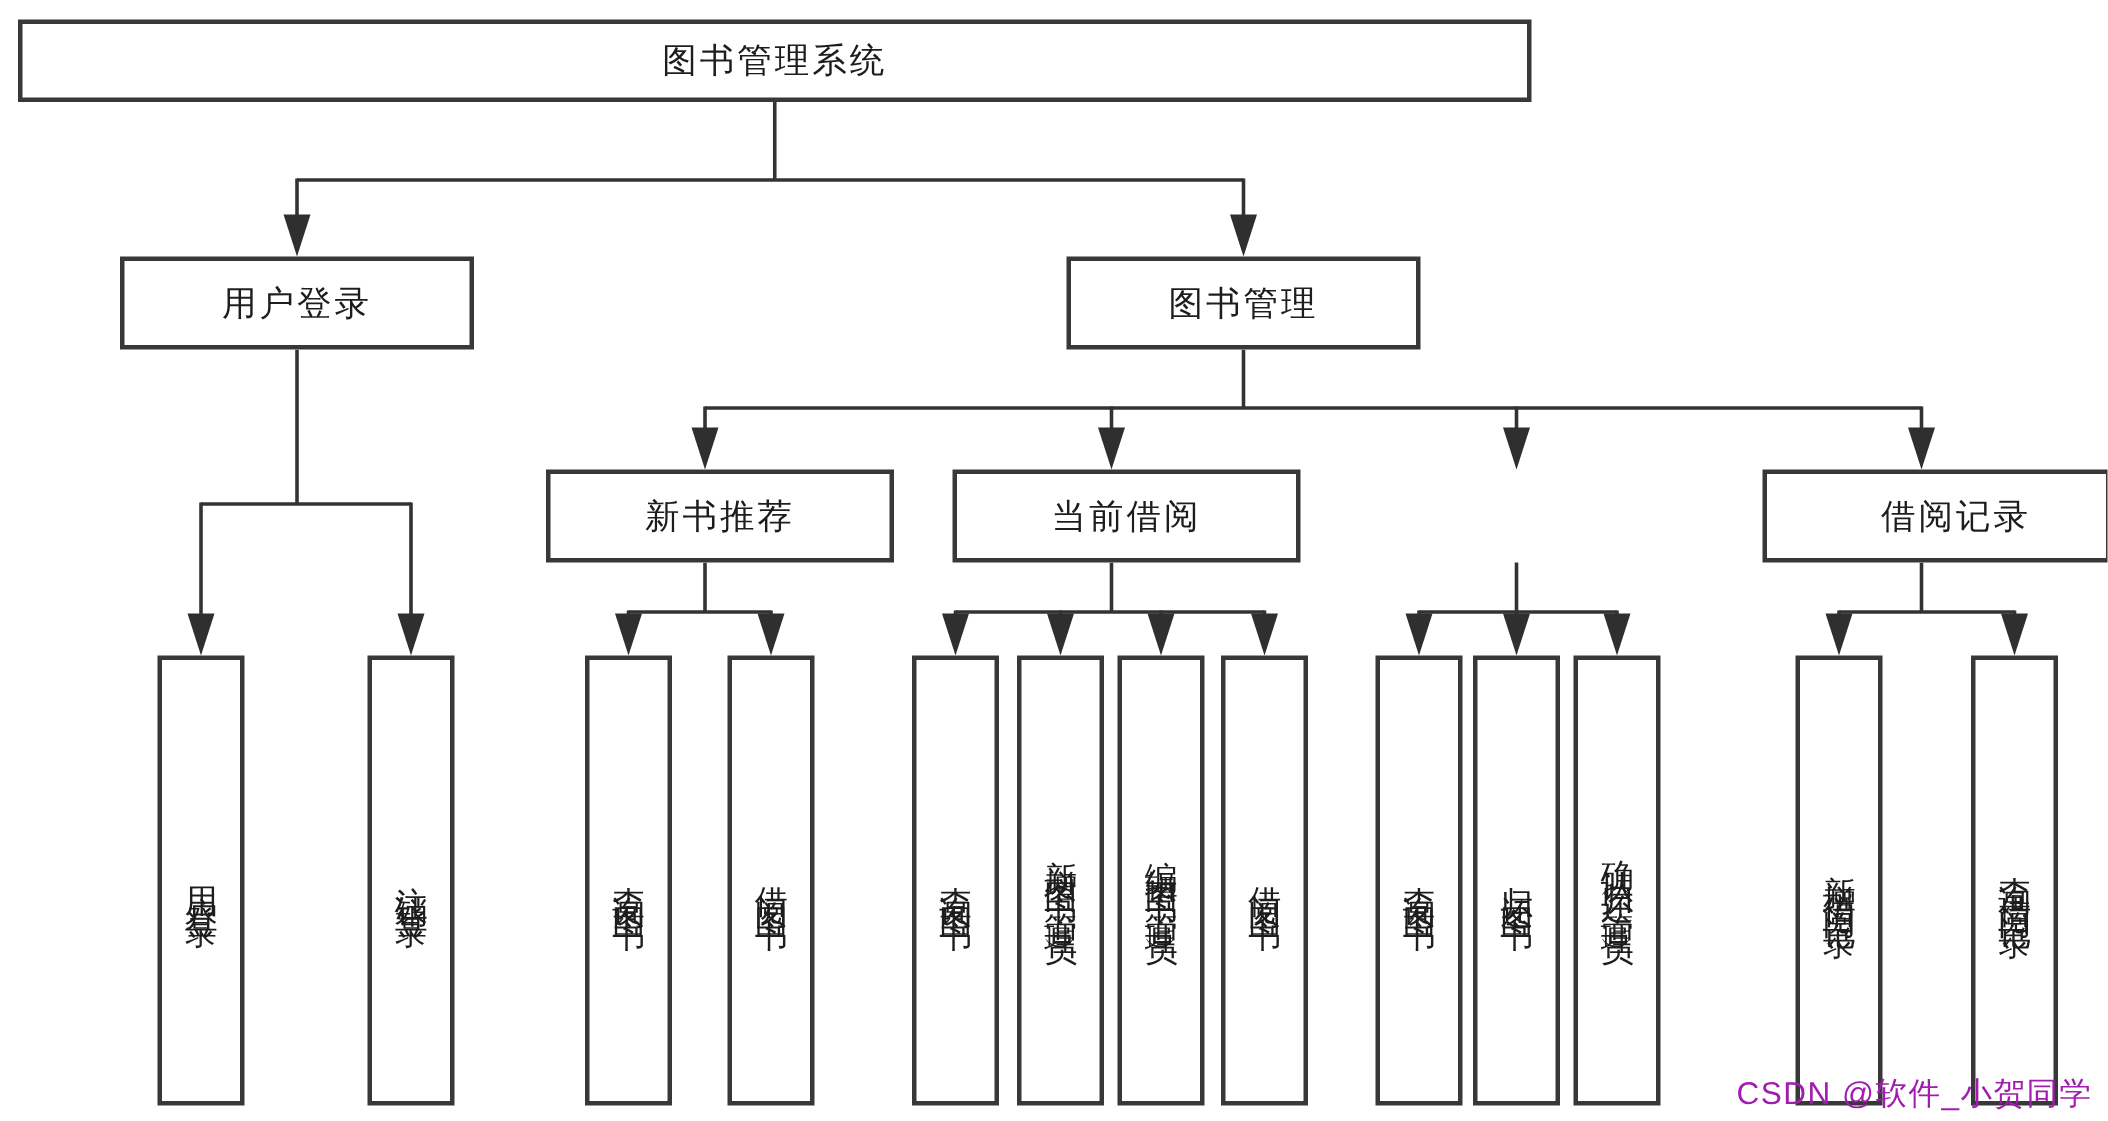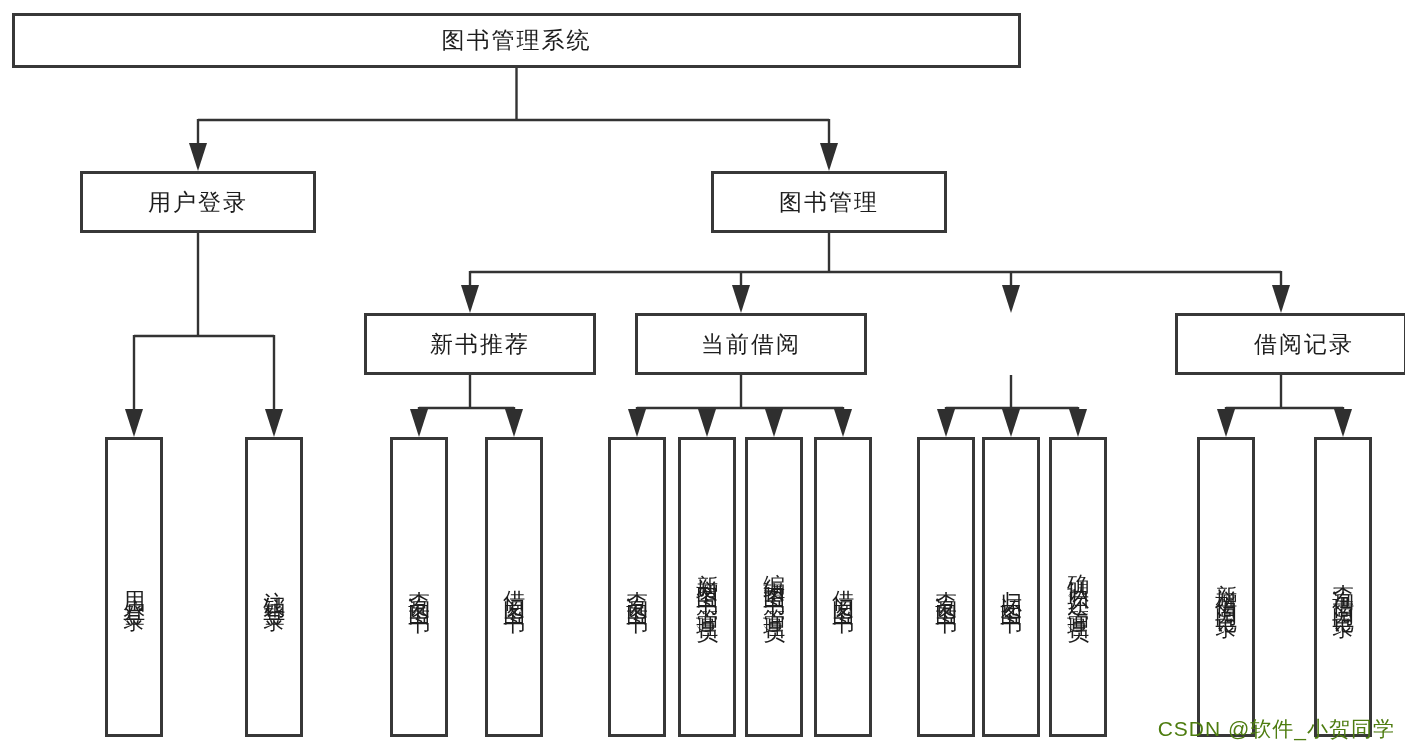--- a/index.html
+++ b/index.html
@@ -32,21 +32,21 @@
   .n-current-borrow{left:905px;}
   .n-borrow-record{left:1175px;padding-left:26px;}
   .leaf{top:437px;width:58px;height:300px;}
   .lf-a1{left:105px;} .lf-a2{left:245px;}
   .lf-b1{left:390px;} .lf-b2{left:485px;}
   .lf-c1{left:608px;} .lf-c2{left:678px;} .lf-c3{left:745px;} .lf-c4{left:814px;}
   .lf-d1{left:917px;} .lf-d2{left:982px;} .lf-d3{left:1049px;}
   .lf-e1{left:1197px;} .lf-e2{left:1314px;}
   .watermark{
     position:absolute;z-index:3;right:10px;bottom:4px;
-    font-size:21px;color:#4d7c0f;letter-spacing:1px;white-space:nowrap;
+    font-size:21px;color:#a21caf;letter-spacing:1px;white-space:nowrap;
   }
 </style>
 </head>
 <body>
 
 <div id="stage">
 
   <svg class="connectors" width="1405" height="747" viewBox="0 0 1405 747">
     <g stroke="#333333" stroke-width="2.4" fill="none">
 

